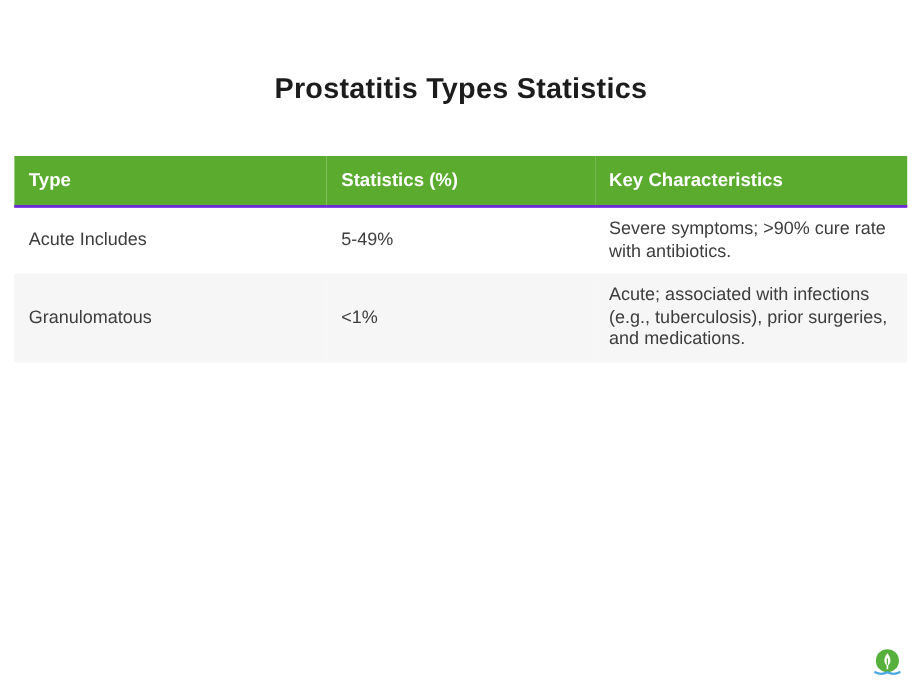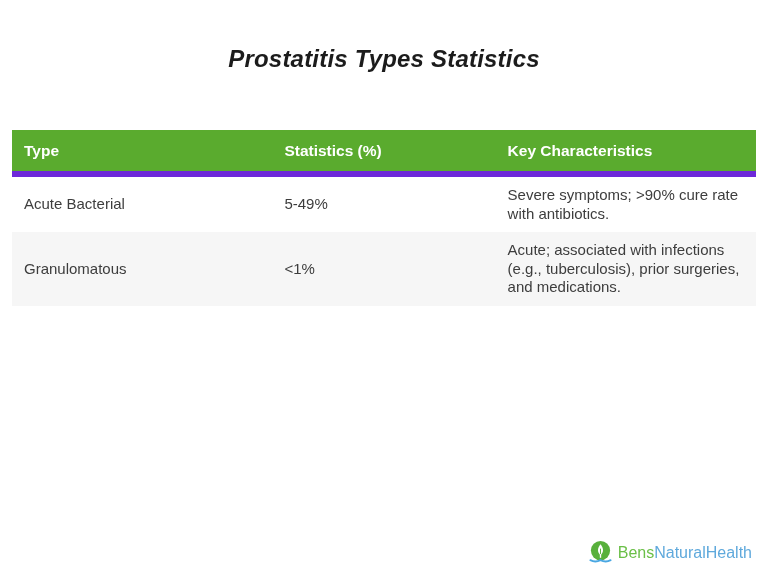--- a/index.html
+++ b/index.html
@@ -10,48 +10,47 @@
   }
   .canvas {
     position: relative;
     width: 768px;
     height: 576px;
     background: #ffffff;
     overflow: hidden;
   }
   .page-title {
     margin: 0;
-    padding-top: 44px;
+    padding-top: 60px;
     text-align: center;
     font-size: 24px;
     line-height: 29px;
     font-weight: 700;
     color: #1c1c1c;
     letter-spacing: 0.2px;
-    font-style: italic;
   }
   table.stats {
     position: absolute;
     left: 12px;
     top: 130px;
     width: 744px;
     border-collapse: collapse;
     table-layout: fixed;
   }
   table.stats col.c1 { width: 35%; }
   table.stats col.c2 { width: 30%; }
   table.stats col.c3 { width: 35%; }
   table.stats th {
     background: #5aab2e;
     color: #ffffff;
     text-align: left;
     font-size: 15.5px;
     font-weight: 700;
     padding: 11px 12px;
-    border-bottom: 6px solid #6d28d9;
+    border-bottom: 2px solid #6d28d9;
     line-height: 19px;
   }
   table.stats td {
     font-size: 15px;
     color: #3d3d3d;
     padding: 9px 12px;
     line-height: 18.5px;
     vertical-align: middle;
     text-align: left;
   }
@@ -88,21 +87,21 @@
     </colgroup>
     <thead>
       <tr>
         <th>Type</th>
         <th>Statistics (%)</th>
         <th>Key Characteristics</th>
       </tr>
     </thead>
     <tbody>
       <tr>
-        <td>Acute Bacterial</td>
+        <td>Acute Includes</td>
         <td>5-49%</td>
         <td>Severe symptoms; &gt;90% cure rate with antibiotics.</td>
       </tr>
       <tr class="alt">
         <td>Granulomatous</td>
         <td>&lt;1%</td>
         <td>Acute; associated with infections (e.g., tuberculosis), prior surgeries, and medications.</td>
       </tr>
     </tbody>
   </table>
@@ -110,18 +109,15 @@
   <div class="logo">
     <span>
       <svg width="25" height="25" viewBox="0 0 26 26" aria-hidden="true">
         <circle cx="13" cy="11" r="10" fill="#58b03c"></circle>
         <path d="M13 4.5 C 9.6 8.8, 9.4 13, 13 15.6 C 16.6 13, 16.4 8.8, 13 4.5 Z" fill="#ffffff"></path>
         <path d="M13 8 L 13 18.5" stroke="#ffffff" stroke-width="1.4" fill="none"></path>
         <path d="M13 9 L 13 14.5" stroke="#58b03c" stroke-width="1" fill="none"></path>
         <path d="M2.5 21 q 5 2.8 10.5 0 q 5.5 2.8 10.5 0" fill="none" stroke="#49a7e2" stroke-width="2" stroke-linecap="round"></path>
       </svg>
     </span>
-    <span>
-      <span class="brand-green">Bens</span><span class="brand-blue">NaturalHealth</span>
-    </span>
   </div>
 
 </div>
 
 </body></html>

